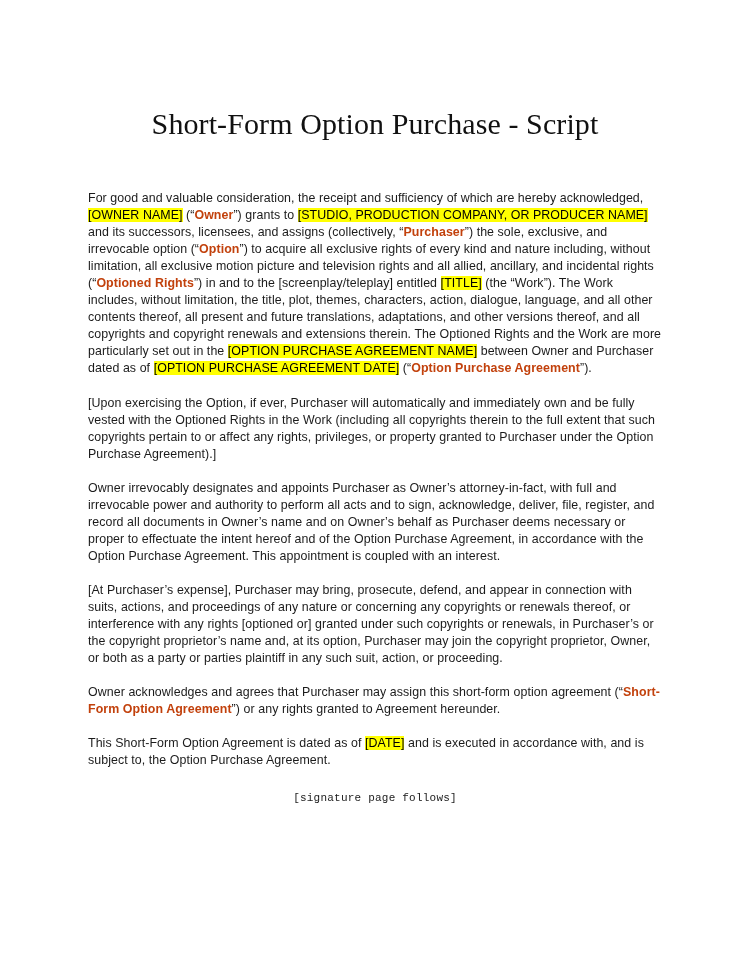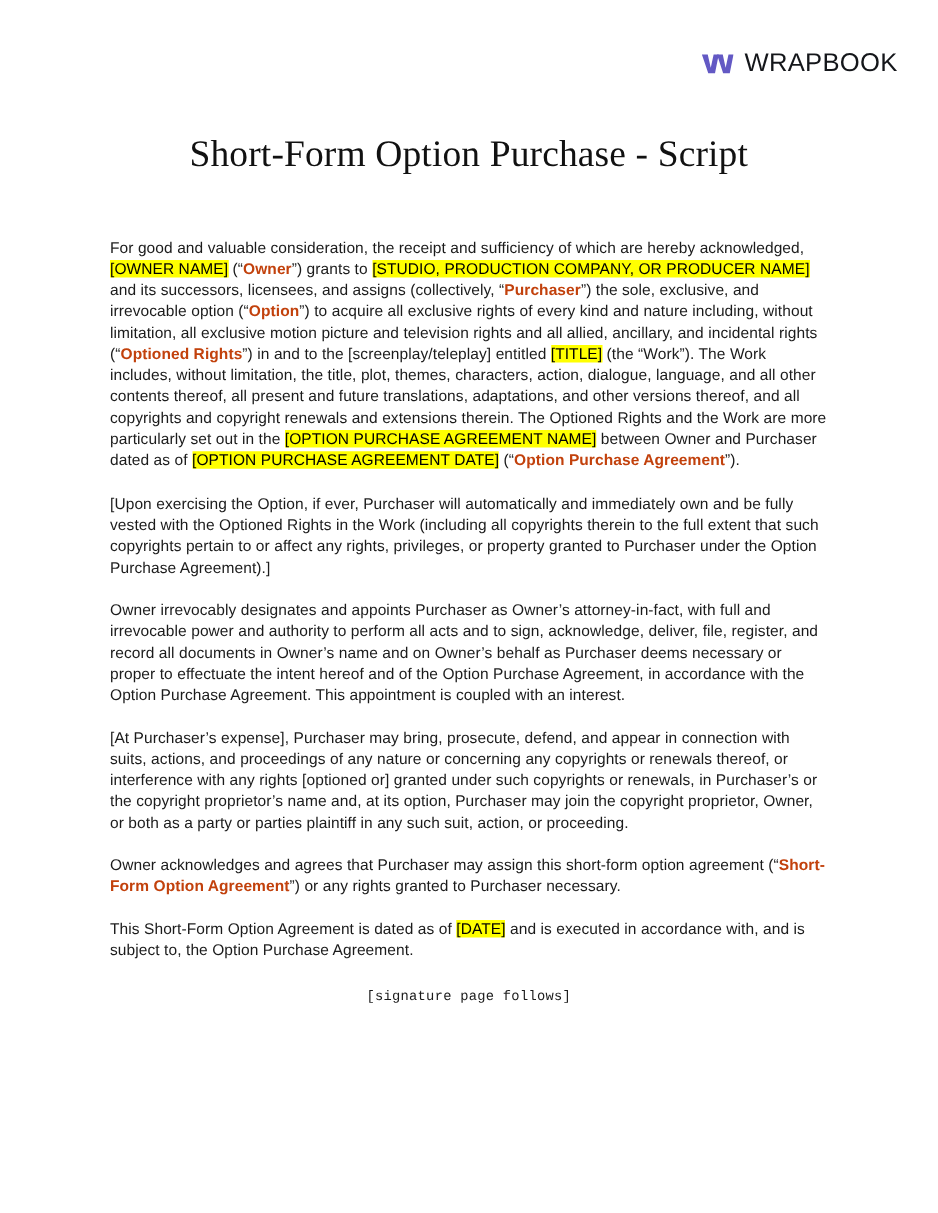--- a/index.html
+++ b/index.html
@@ -98,41 +98,34 @@
     font-size: 11px;
     letter-spacing: 0.02em;
     color: #1b1b1b;
   }
 </style>
 </head>
 <body>
 
 <div class="page">
 
-  <div class="brand">
-    <svg class="brand-mark" viewBox="0 0 26 18" aria-hidden="true">
-      <path d="M0.5 1.5 L5.2 1.5 L7.6 12.2 L9.9 1.5 L14.0 1.5 L11.0 16.5 L5.6 16.5 Z" fill="#6359c4"></path>
-      <path d="M12.6 1.5 L17.2 1.5 L19.5 12.2 L21.8 1.5 L25.8 1.5 L22.8 16.5 L17.5 16.5 Z" fill="#6359c4"></path>
-    </svg>
-    <span class="brand-name">WRAPBOOK</span>
-  </div>
 
   <h1 class="doc-title">Short-Form Option Purchase - Script</h1>
 
   <div class="body-col">
 
     <p class="para"><span>For good and valuable consideration, the receipt and sufficiency of which are hereby acknowledged, </span><mark class="hl">[OWNER NAME]</mark><span> (“</span><b class="term">Owner</b><span>”) grants to </span><mark class="hl">[STUDIO, PRODUCTION COMPANY, OR PRODUCER NAME]</mark><span> and its successors, licensees, and assigns (collectively, “</span><b class="term">Purchaser</b><span>”) the sole, exclusive, and irrevocable option (“</span><b class="term">Option</b><span>”) to acquire all exclusive rights of every kind and nature including, without limitation, all exclusive motion picture and television rights and all allied, ancillary, and incidental rights (“</span><b class="term">Optioned Rights</b><span>”) in and to the [screenplay/teleplay] entitled </span><mark class="hl">[TITLE]</mark><span> (the “Work”). The Work includes, without limitation, the title, plot, themes, characters, action, dialogue, language, and all other contents thereof, all present and future translations, adaptations, and other versions thereof, and all copyrights and copyright renewals and extensions therein. The Optioned Rights and the Work are more particularly set out in the </span><mark class="hl">[OPTION PURCHASE AGREEMENT NAME]</mark><span> between Owner and Purchaser dated as of </span><mark class="hl">[OPTION PURCHASE AGREEMENT DATE]</mark><span> (“</span><b class="term">Option Purchase Agreement</b><span>”).</span></p>
 
     <p class="para">[Upon exercising the Option, if ever, Purchaser will automatically and immediately own and be fully vested with the Optioned Rights in the Work (including all copyrights therein to the full extent that such copyrights pertain to or affect any rights, privileges, or property granted to Purchaser under the Option Purchase Agreement).]</p>
 
     <p class="para">Owner irrevocably designates and appoints Purchaser as Owner’s attorney-in-fact, with full and irrevocable power and authority to perform all acts and to sign, acknowledge, deliver, file, register, and record all documents in Owner’s name and on Owner’s behalf as Purchaser deems necessary or proper to effectuate the intent hereof and of the Option Purchase Agreement, in accordance with the Option Purchase Agreement. This appointment is coupled with an interest.</p>
 
     <p class="para">[At Purchaser’s expense], Purchaser may bring, prosecute, defend, and appear in connection with suits, actions, and proceedings of any nature or concerning any copyrights or renewals thereof, or interference with any rights [optioned or] granted under such copyrights or renewals, in Purchaser’s or the copyright proprietor’s name and, at its option, Purchaser may join the copyright proprietor, Owner, or both as a party or parties plaintiff in any such suit, action, or proceeding.</p>
 
-    <p class="para"><span>Owner acknowledges and agrees that Purchaser may assign this short-form option agreement (“</span><b class="term">Short-Form Option Agreement</b><span>”) or any rights granted to Purchaser necessary.</span></p>
+    <p class="para"><span>Owner acknowledges and agrees that Purchaser may assign this short-form option agreement (“</span><b class="term">Short-Form Option Agreement</b><span>”) or any rights granted to Agreement hereunder.</span></p>
 
     <p class="para"><span>This Short-Form Option Agreement is dated as of </span><mark class="hl">[DATE]</mark><span> and is executed in accordance with, and is subject to, the Option Purchase Agreement.</span></p>
 
   </div>
 
   <div class="sig-note">[signature page follows]</div>
 
 </div>
 
 </body></html>

